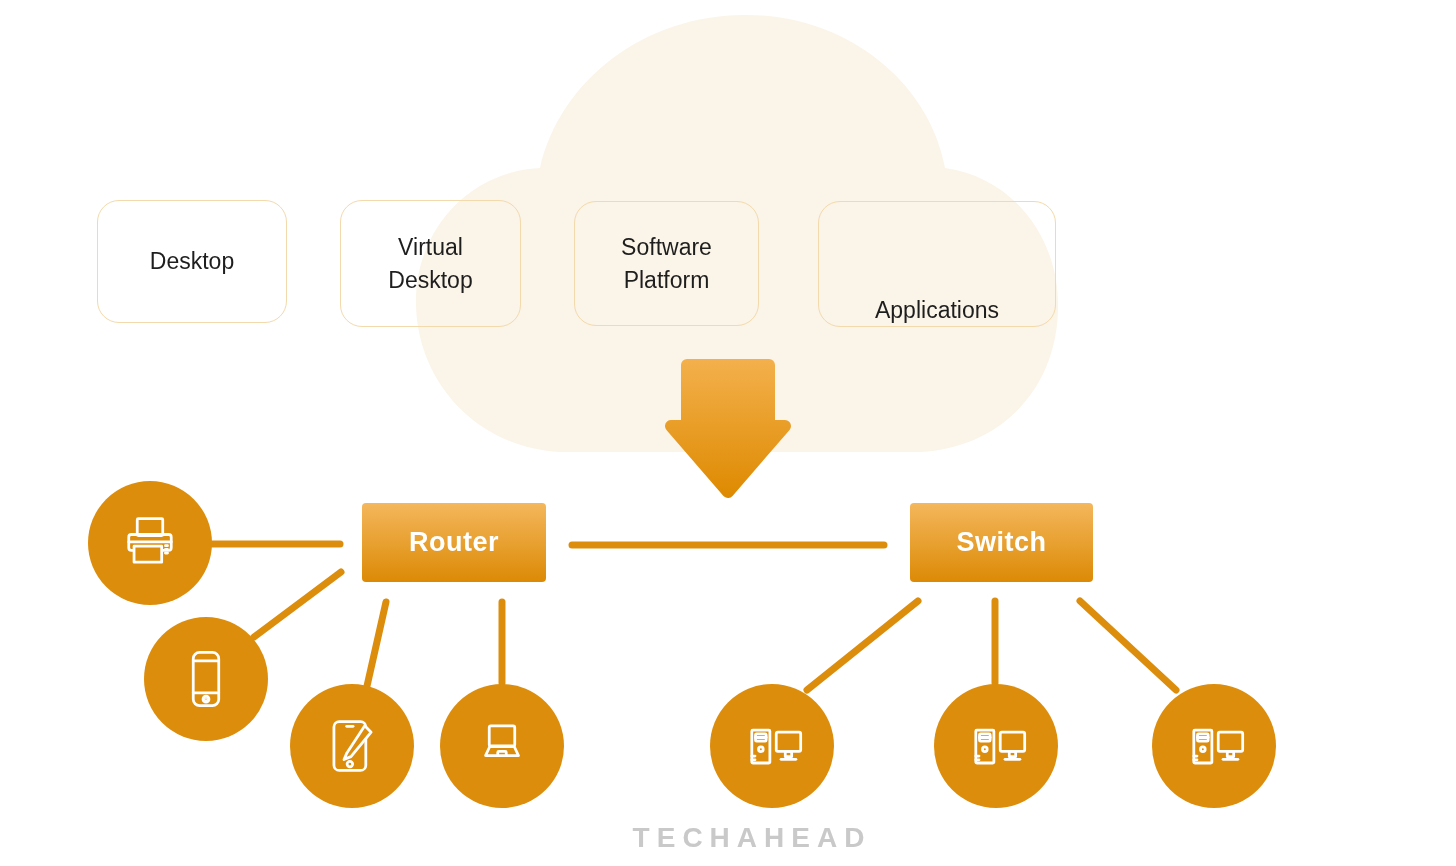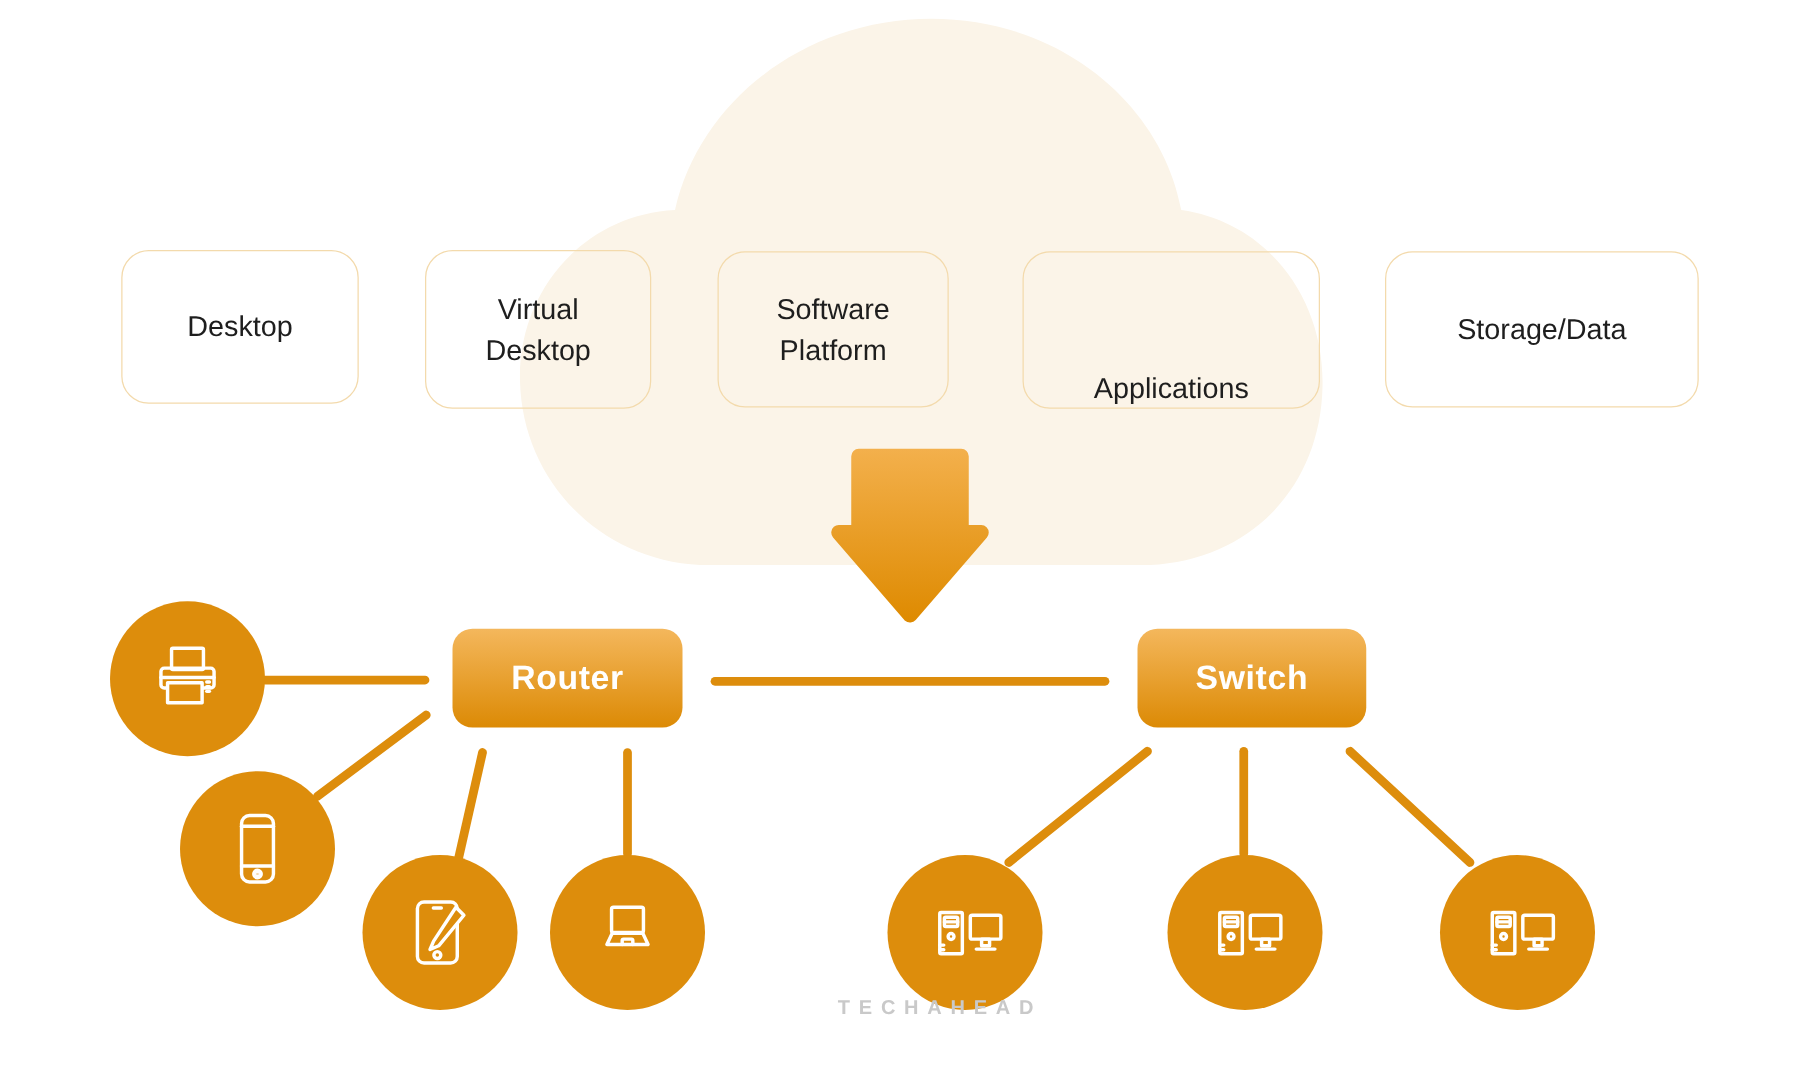--- a/index.html
+++ b/index.html
@@ -31,41 +31,41 @@
     font-size:23px;color:var(--box-text);text-align:center;line-height:1.4;
     padding:0 26px;
   }
   .box-servers  {left:97px; top:200px;width:190px;height:123px;}
   .box-virtual  {left:340px;top:200px;width:181px;height:127px;align-items:center;}
   .box-software {left:574px;top:201px;width:185px;height:125px;}
   .box-apps     {left:818px;top:201px;width:238px;height:126px;align-items:flex-end;}
   .box-storage  {left:1108px;top:201px;width:251px;height:125px;}
   .network-node{
     position:absolute;display:flex;align-items:center;justify-content:center;
-    border-radius:16px;color:#ffffff;font-size:27px;font-weight:700;letter-spacing:.5px;
+    border-radius:4px;color:#ffffff;font-size:27px;font-weight:700;letter-spacing:.5px;
     background:linear-gradient(180deg,var(--node-grad-top) 0%,var(--node-grad-bottom) 100%);
   }
   .node-router{left:362px;top:503px;width:184px;height:79px;}
   .node-switch{left:910px;top:503px;width:183px;height:79px;}
   .device-circle{
     position:absolute;width:124px;height:124px;border-radius:50%;
     background:var(--accent);display:flex;align-items:center;justify-content:center;
   }
   .dev-printer{left:88px;  top:481px;}
   .dev-phone  {left:144px; top:617px;}
   .dev-tablet {left:290px; top:684px;}
   .dev-laptop {left:440px; top:684px;}
   .dev-pc1    {left:710px; top:684px;}
   .dev-pc2    {left:934px; top:684px;}
   .dev-pc3    {left:1152px;top:684px;}
   .device-icon{width:68px;height:68px;color:#ffffff;}
   .conn{stroke:var(--accent);stroke-width:7;stroke-linecap:round;fill:none;}
   .watermark{
-    position:absolute;left:0;right:0;top:798px;text-align:center;
-    font-size:16px;font-weight:700;letter-spacing:7px;color:var(--watermark);margin-left:48px;
+    position:absolute;left:0;right:0;top:822px;text-align:center;
+    font-size:28px;font-weight:700;letter-spacing:7px;color:var(--watermark);margin-left:48px;
   }
   .defs-hidden{position:absolute;width:0;height:0;overflow:hidden;}
 </style>
 </head>
 <body>
 
 <svg class="defs-hidden" aria-hidden="true">
   <defs>
     <symbol id="icon-printer" viewBox="0 0 64 64">
       <g stroke="currentColor" fill="none" stroke-width="2.6" stroke-linecap="round" stroke-linejoin="round">
@@ -154,23 +154,20 @@
   </div>
   <div class="service-box box-virtual">
     <span>Virtual Desktop</span>
   </div>
   <div class="service-box box-software">
     <span>Software Platform</span>
   </div>
   <div class="service-box box-apps">
     <span>Applications</span>
   </div>
-  <div class="service-box box-storage">
-    <span>Storage/Data</span>
-  </div>
 
   <div class="network-node node-router">
     <span>Router</span>
   </div>
   <div class="network-node node-switch">
     <span>Switch</span>
   </div>
 
   <div class="device-circle dev-printer">
     <svg class="device-icon">

